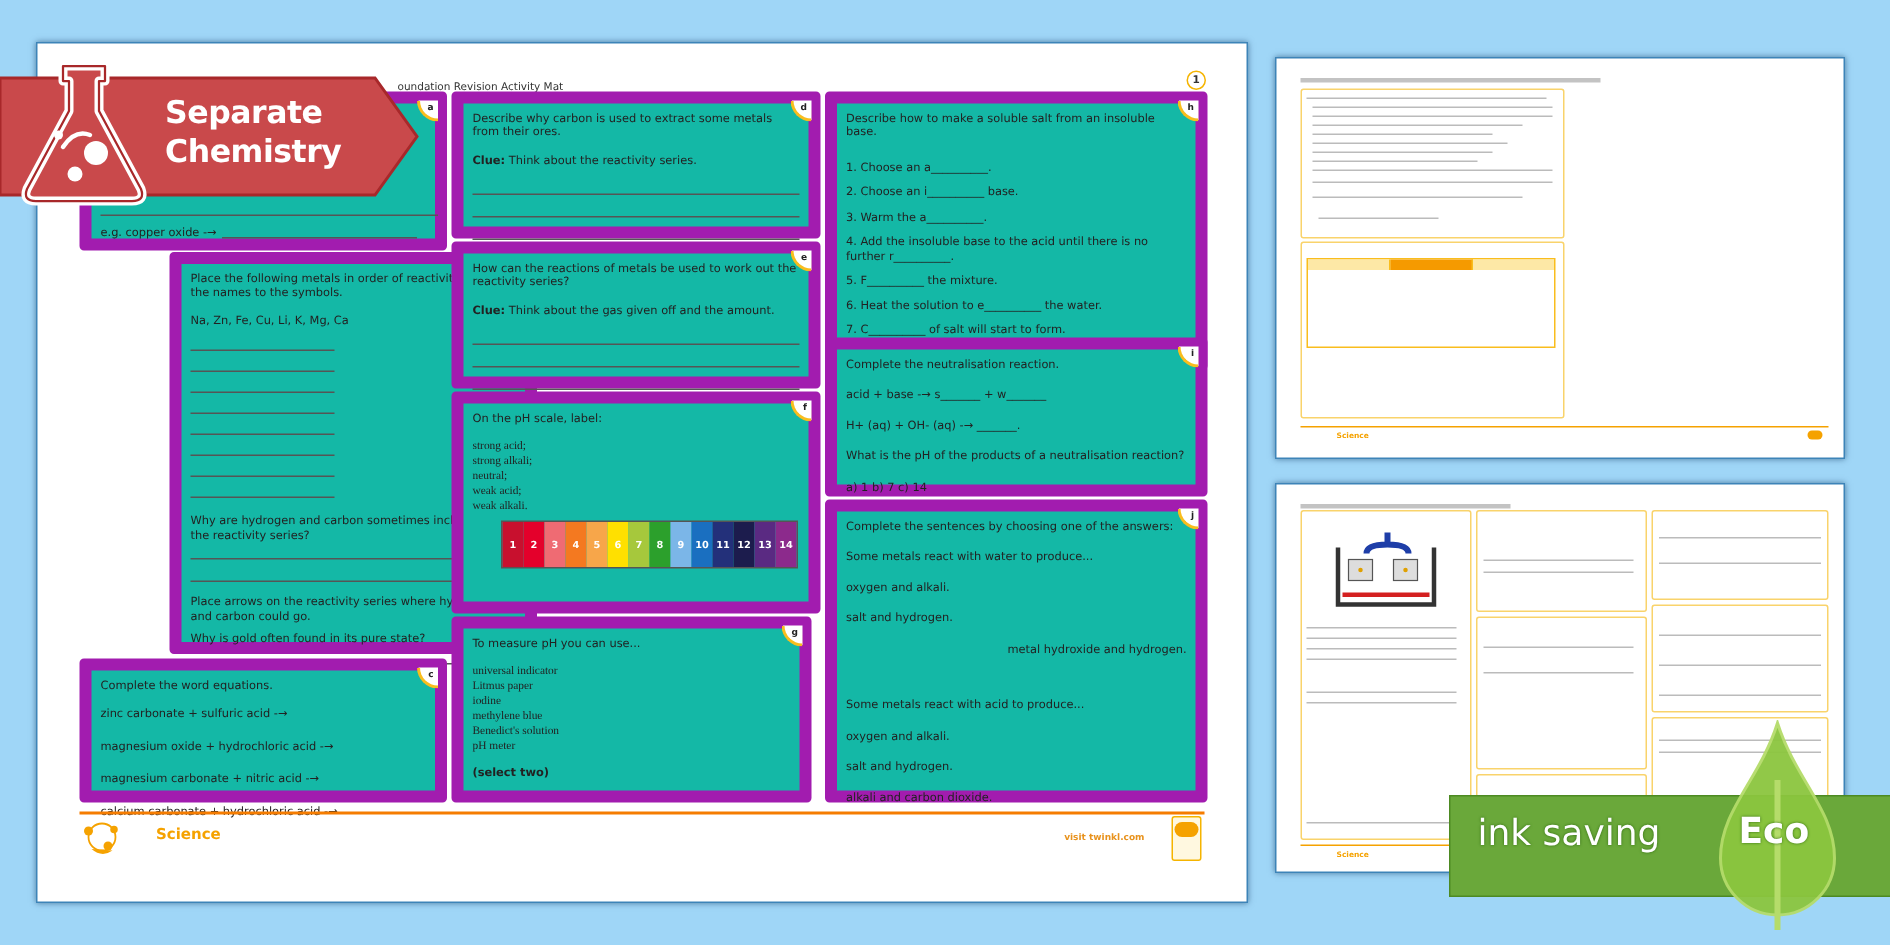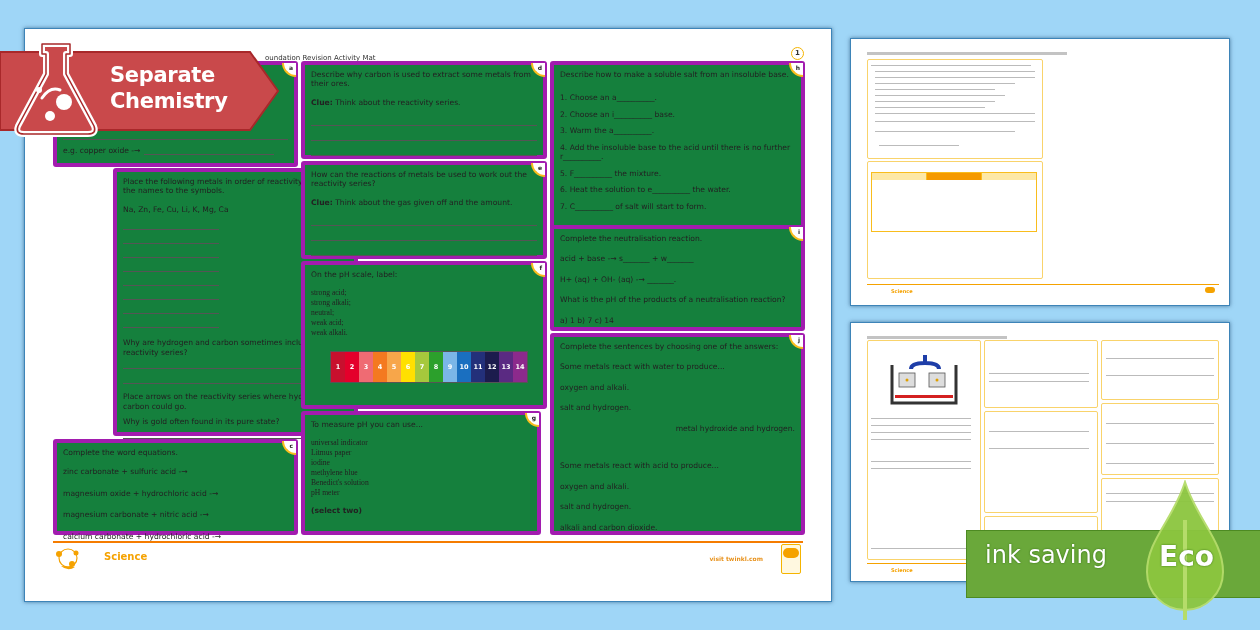--- a/index.html
+++ b/index.html
@@ -7,21 +7,21 @@
   body { background: #9fd6f7; font-family: "DejaVu Sans", sans-serif; position: relative; }
 
   .sheet { position: absolute; background: #fff; box-shadow: 0 0 4px rgba(0,40,80,.55); border: 1px solid #3d84b8; }
   #main-sheet { left: 24px; top: 28px; width: 808px; height: 574px; }
   #thumb-top { left: 850px; top: 38px; width: 380px; height: 268px; }
   #thumb-bottom { left: 850px; top: 322px; width: 380px; height: 260px; }
 
   .doc-title { position: absolute; left: 240px; top: 25px; font-size: 7px; color: #333; }
   .page-num { position: absolute; right: 27px; top: 18px; width: 13px; height: 13px; border: 1.5px solid #f5b400; border-radius: 50%; font-size: 7px; text-align: center; line-height: 10px; font-weight: bold; color: #333; }
 
-  .box { position: absolute; border: 4px solid #a21caf; border-radius: 3px; background: #15803d; padding: 5px 6px; font-size: 7.6px; color: #222; line-height: 1.25; }
+  .box { position: absolute; border: 8px solid #a21caf; border-radius: 3px; background: #14b8a6; padding: 5px 6px; font-size: 7.6px; color: #222; line-height: 1.25; }
   .box .tag { position: absolute; top: -2px; right: -2px; width: 14px; height: 14px; border-left: 2px solid #f9bd1d; border-bottom: 2px solid #f9bd1d; border-bottom-left-radius: 14px; font-size: 6px; font-weight: bold; text-align: right; padding-right: 3px; line-height: 10px; background: #fff; }
   .box p { margin-bottom: 9px; }
   .box .clue b { font-weight: bold; }
   .line { border-bottom: 1px solid #555; height: 10px; margin-bottom: 5px; }
   .list-line { border-bottom: 1px solid #555; width: 96px; height: 12px; margin-bottom: 2px; }
   .stack div { line-height: 1.3; font-family: Liberation Serif, serif; }
   .ph-scale { position: absolute; left: 25px; bottom: 22px; display: flex; height: 32px; border: 1px solid #555; }
   .ph-cell { width: 14px; height: 100%; color: #fff; font-size: 6.5px; font-weight: bold; display: flex; align-items: center; justify-content: center; }
   .ordered div { margin-bottom: 7px; }
 
@@ -42,21 +42,21 @@
   .mini-text { position: absolute; font-size: 3px; color: #333; }
   .mini-box { position: absolute; border: 1px solid #f9d36b; border-radius: 2px; background: #fff; }
   .mini-line { position: absolute; height: 0; border-top: 1px solid #bbb; }
   .mini-footer-rule { position: absolute; left: 16px; right: 10px; border-top: 1px solid #f5a200; }
   .mini-sci { position: absolute; font-size: 5px; font-weight: bold; color: #f5a200; }
 
   
   #eco { position: absolute; left: 966px; top: 530px; width: 300px; height: 68px; background: #6aa83a; border: 1.5px solid #4d8a22; border-right: none; }
   #eco-label { position: absolute; left: 18px; top: 10px; color: #fff; font-size: 24px; font-family: "DejaVu Sans", sans-serif; text-shadow: 0 0 2px #2f6a10; }
   #eco-drop { position: absolute; left: 1145px; top: 480px; width: 80px; height: 140px; }
-  #eco-word { position: absolute; left: 1159px; top: 540px; color: #fff; font-weight: bold; font-size: 28px; text-shadow: 0 0 2px #2f6a10; }
+  #eco-word { position: absolute; left: 1159px; top: 540px; color: #fff; font-weight: bold; font-size: 24px; text-shadow: 0 0 2px #2f6a10; }
 </style>
 </head>
 <body>
 
 <div class="sheet" id="main-sheet">
   <div class="doc-title">oundation Revision Activity Mat</div>
   <div class="page-num">1</div>
 
   <div class="box" style="left:28px; top:32px; width:245px; height:106px;">
     <span class="tag">a</span>

